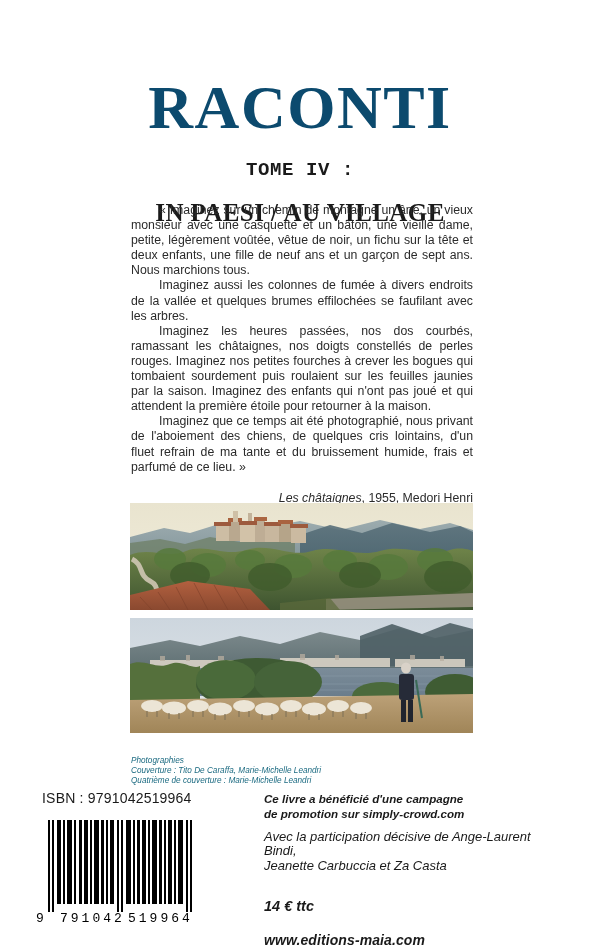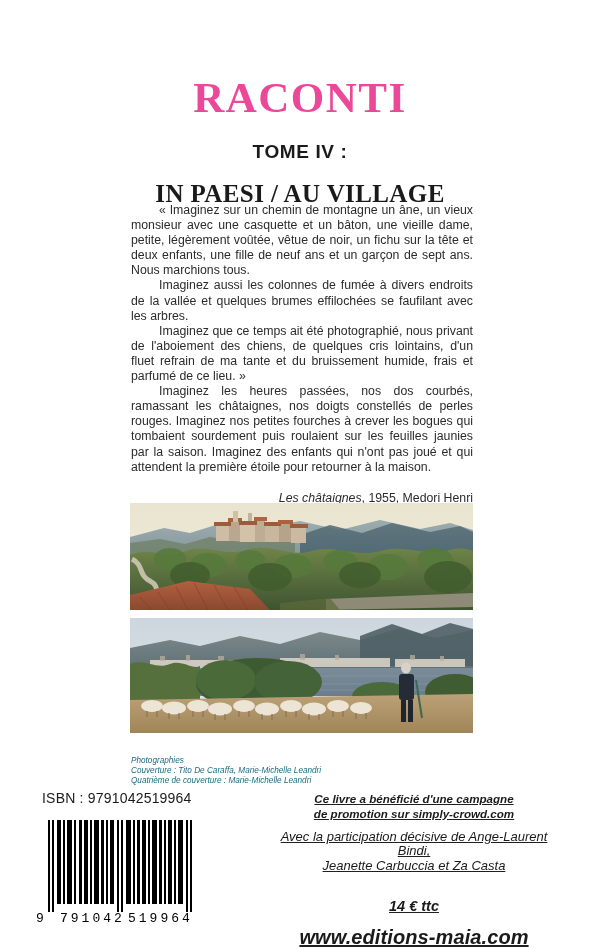--- a/index.html
+++ b/index.html
@@ -21,28 +21,28 @@
   .title-block {
     position: absolute;
     top: 76px;
     left: 0;
     width: 600px;
     text-align: center;
   }
   .main-title {
     font-family: "Liberation Serif", serif;
     font-weight: bold;
-    font-size: 43px;
+    font-size: 62px;
     letter-spacing: 1.5px;
-    color: #ec4899;
+    color: #0c4a6e;
     line-height: 1;
     margin: 0;
   }
   .tome-line {
-    font-family: Liberation Sans, sans-serif;
+    font-family: Liberation Mono, monospace;
     font-weight: bold;
     font-size: 19px;
     letter-spacing: 0.6px;
     color: #1a1a1a;
     margin-top: 22px;
     line-height: 1.15;
   }
   .subtitle-line {
     font-family: "Liberation Serif", serif;
     font-weight: bold;
@@ -123,22 +123,21 @@
     height: 110px;
   }
   .barcode svg { display: block; }
 
   
   .publisher {
     position: absolute;
     right: 36px;
     top: 792px;
     width: 300px;
-    text-align: center;
-    text-decoration: underline;
+    text-align: left;
   }
   .promo {
     font-size: 11.6px;
     line-height: 14.6px;
     font-style: italic;
     font-weight: bold;
     color: #1a1a1a;
   }
   .participation {
     margin-top: 9px;
@@ -148,44 +147,44 @@
     color: #1a1a1a;
   }
   .price {
     margin-top: 25px;
     font-size: 14.5px;
     font-style: italic;
     font-weight: bold;
     color: #1a1a1a;
   }
   .website {
-    margin-top: 12px;
-    font-size: 20px;
+    margin-top: 18px;
+    font-size: 14px;
     font-style: italic;
     font-weight: bold;
     color: #1a1a1a;
     letter-spacing: 0.1px;
   }
 </style>
 </head>
 <body>
 
 <div class="cover">
 
   <div class="title-block">
     <div class="main-title">RACONTI</div>
     <div class="tome-line">TOME IV :</div>
     <div class="subtitle-line">IN PAESI / AU VILLAGE</div>
   </div>
 
   <div class="blurb">
     <p>« Imaginez sur un chemin de montagne un âne, un vieux monsieur avec une casquette et un bâton, une vieille dame, petite, légèrement voûtée, vêtue de noir, un fichu sur la tête et deux enfants, une fille de neuf ans et un garçon de sept ans. Nous marchions tous.</p>
     <p>Imaginez aussi les colonnes de fumée à divers endroits de la vallée et quelques brumes effilochées se faufilant avec les arbres.</p>
+    <p>Imaginez les heures passées, nos dos courbés, ramassant les châtaignes, nos doigts constellés de perles rouges. Imaginez nos petites fourches à crever les bogues qui tombaient sourdement puis roulaient sur les feuilles jaunies par la saison. Imaginez des enfants qui n'ont pas joué et qui attendent la première étoile pour retourner à la maison.</p>
     <p>Imaginez que ce temps ait été photographié, nous privant de l'aboiement des chiens, de quelques cris lointains, d'un fluet refrain de ma tante et du bruissement humide, frais et parfumé de ce lieu. »</p>
-    <p>Imaginez les heures passées, nos dos courbés, ramassant les châtaignes, nos doigts constellés de perles rouges. Imaginez nos petites fourches à crever les bogues qui tombaient sourdement puis roulaient sur les feuilles jaunies par la saison. Imaginez des enfants qui n'ont pas joué et qui attendent la première étoile pour retourner à la maison.</p>
     <div class="attribution">
       <span class="work">Les châtaignes</span><span>, 1955, Medori Henri</span>
     </div>
   </div>
 
   <div class="photo" id="photo-village">
     <svg viewBox="0 0 343 107" preserveAspectRatio="none" aria-hidden="true">
       <defs>
         <linearGradient id="skyV" x1="0" y1="0" x2="0" y2="1">
           <stop offset="0%" stop-color="#e9e4cf"></stop>

